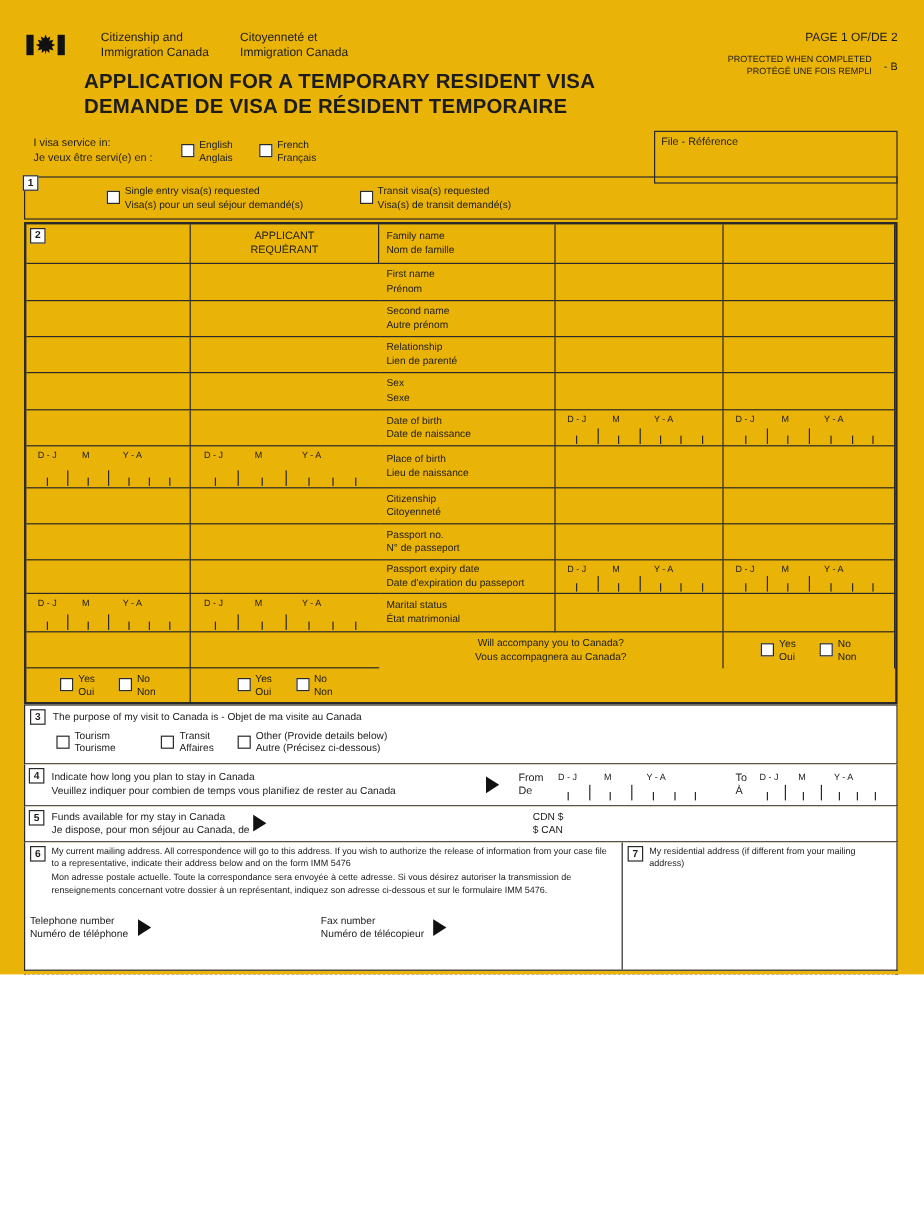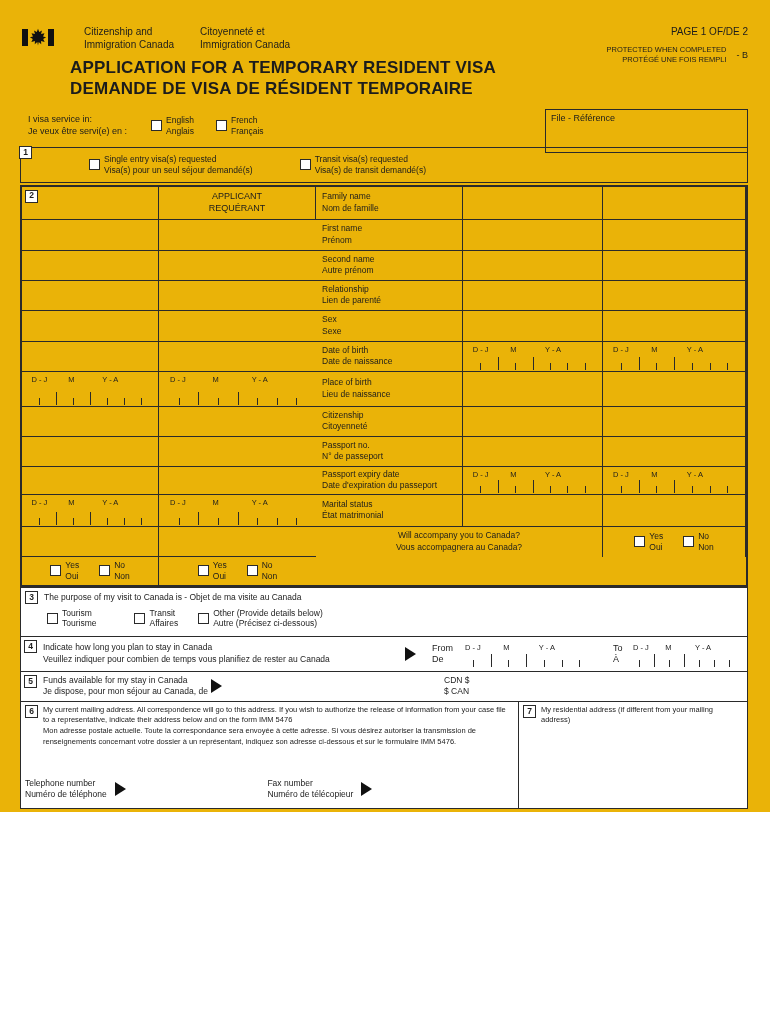--- a/index.html
+++ b/index.html
@@ -93,21 +93,21 @@
   .s5lab span { display:block; }
   .cdn { margin-left:222px; font-size:8.5px; line-height:1.3; }
   .cdn span { display:block; }
 
   .sec67 { height:107px; display:grid; grid-template-columns:497px 229px; }
   .s6 { position:relative; padding:3px 4px; display:flex; flex-direction:column; }
   .s7 { border-left:1px solid #2a2a2a; position:relative; padding:3px 4px; display:flex; }
   .s6top { display:flex; }
   .s6top .numbox, .s7 .numbox { margin-right:5px; flex:none; }
   .s6txt, .s7txt { font-size:7.5px; line-height:1.45; }
-  .s6bottom { display:flex; align-items:center; margin-top:auto; margin-bottom:4px; }
+  .s6bottom { display:flex; align-items:center; margin-top:auto; margin-bottom:20px; }
   .tf-lab { font-size:8.5px; line-height:1.3; margin-right:8px; }
   .tf-lab span { display:block; }
 
   
   .reserved { margin-left:20px; margin-top:3px; width:728px; height:174px; border:1px solid #2a2a2a; border-top:2px dotted #2a2a2a; position:relative; text-align:center; }
   .resttl { font-size:9.5px; font-weight:bold; line-height:1.35; margin-top:5px; }
   .resttl span { display:block; }
   .sig { position:absolute; left:330px; bottom:10px; width:358px; border-top:1.5px solid #444; font-size:8.5px; text-align:center; padding-top:3px; }
 
   

